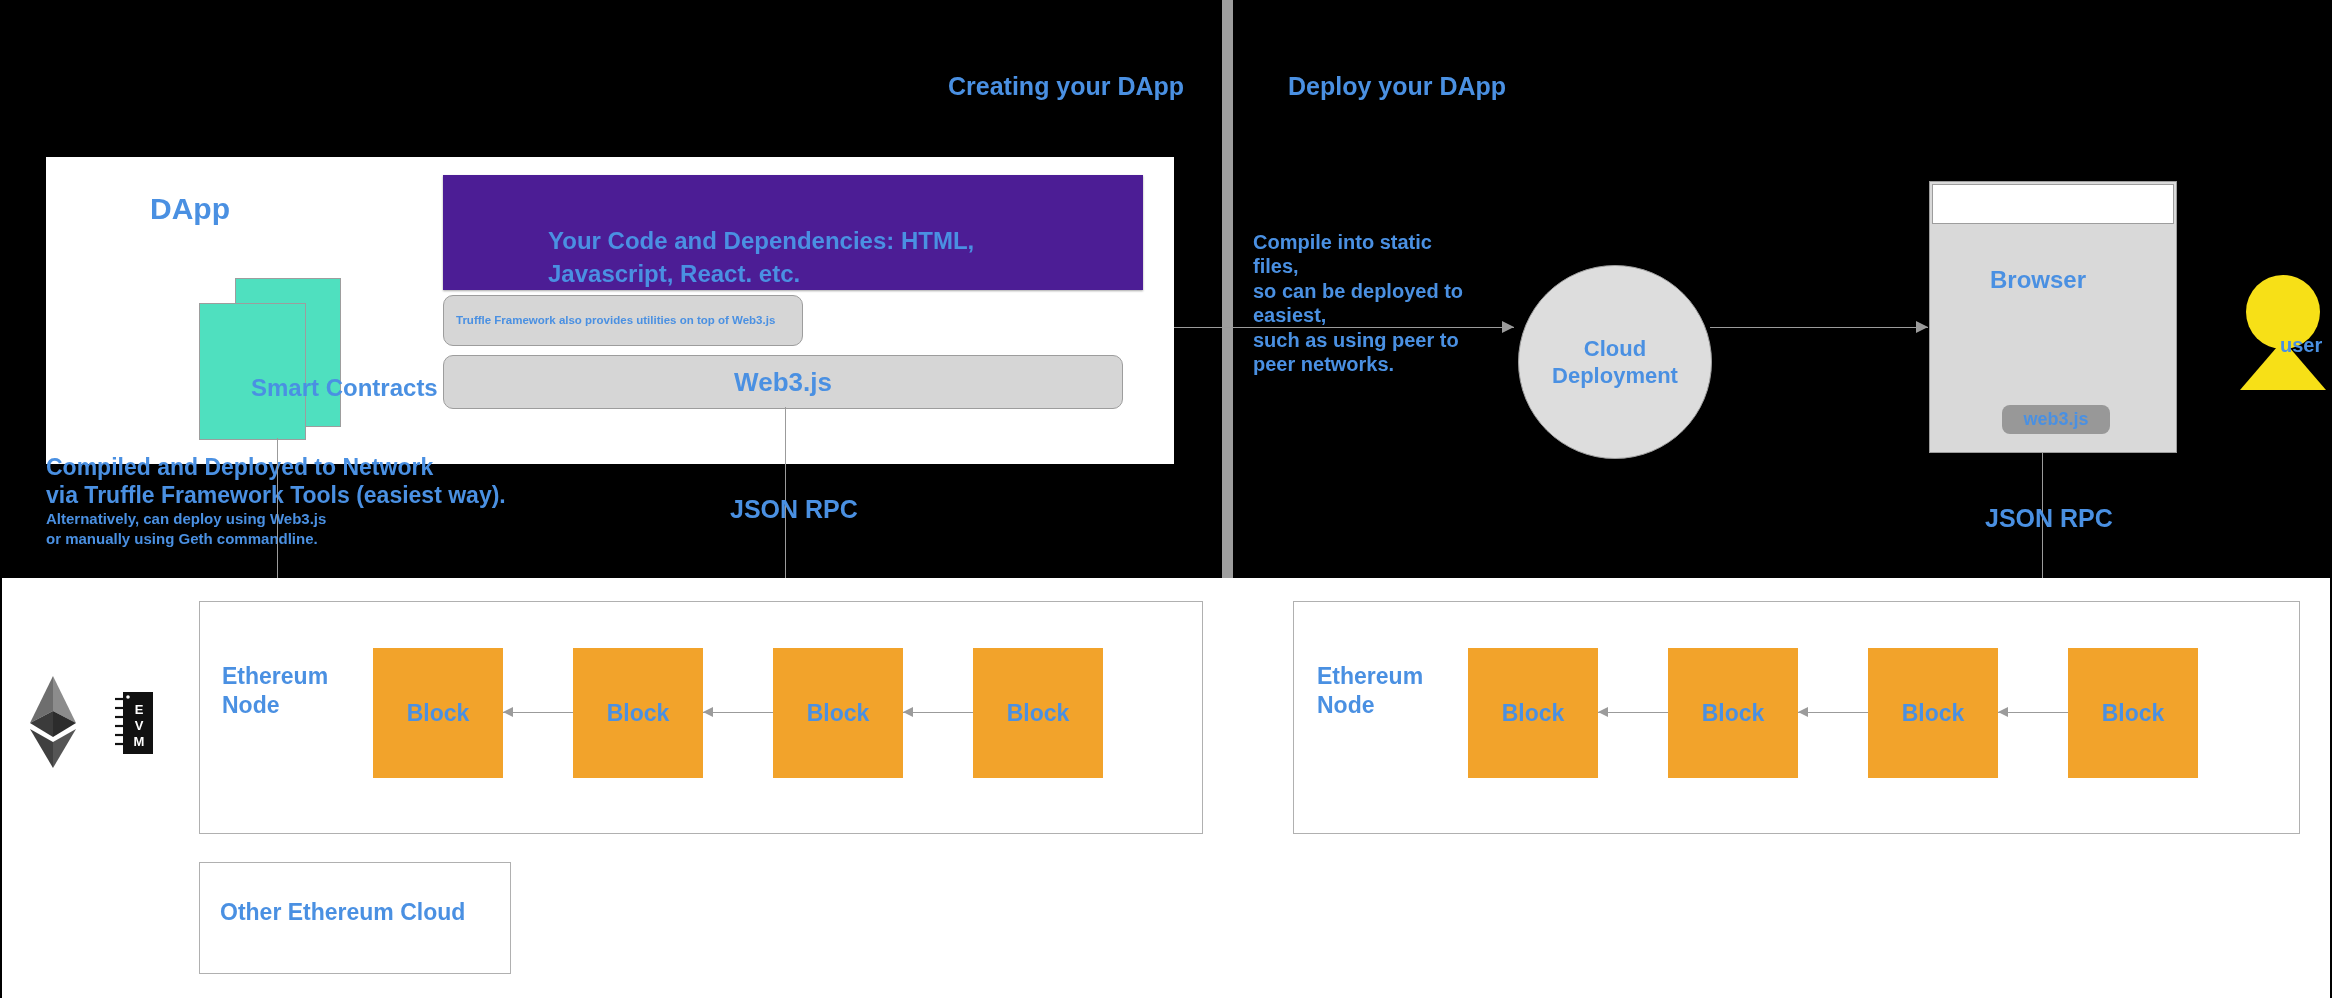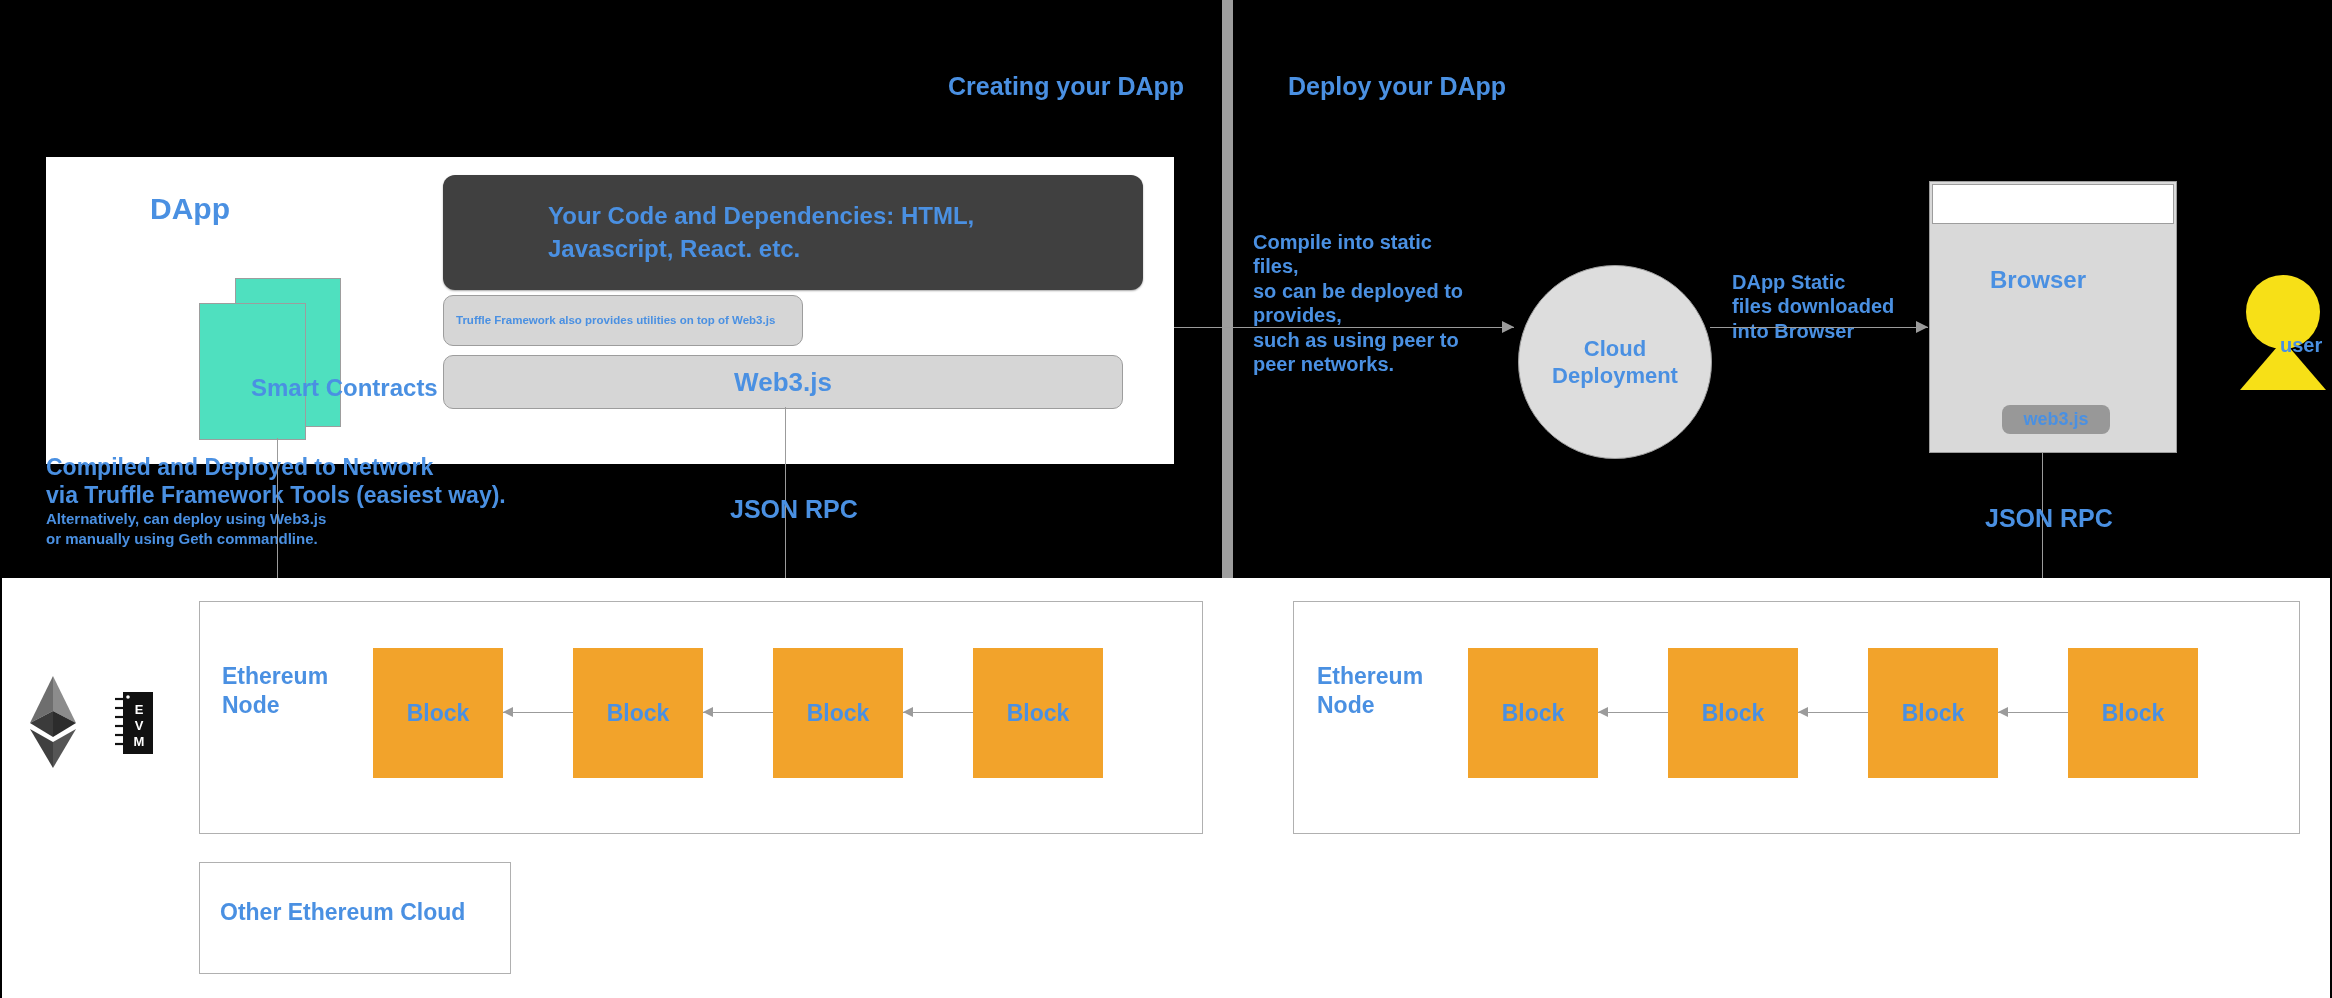--- a/index.html
+++ b/index.html
@@ -14,23 +14,23 @@
   .hdg{font-size:30px;}
 
   
   #divider{left:1222px;top:0;width:11px;height:588px;background:#9e9e9e;}
 
   #title-creating{left:948px;top:72px;}
   #title-deploy{left:1288px;top:72px;}
   #dapp-panel2{left:46px;top:157px;width:1128px;height:307px;background:#fff;}
   #dapp-label{left:150px;top:192px;}
 
-  #code-box{left:443px;top:175px;width:700px;height:115px;background:#404040;
-            border-radius:12px;box-shadow:0 1px 2px rgba(0,0,0,.35);
-            display:flex;align-items:center;}
+  #code-box{left:443px;top:175px;width:700px;height:115px;background:#4c1d95;
+            border-radius:0;box-shadow:0 1px 2px rgba(0,0,0,.35);
+            display:flex;align-items:flex-end;}
   #code-box .t{padding-left:105px;font-size:24px;line-height:1.35;}
 
   #truffle-note{left:443px;top:295px;width:358px;height:49px;background:#d6d6d6;
                 border:1px solid #9d9d9d;border-radius:10px;
                 display:flex;align-items:center;}
   #truffle-note .t{padding:0 12px;font-size:11.5px;line-height:1.5;}
 
   #web3-box{left:443px;top:355px;width:678px;height:52px;background:#d6d6d6;
             border:1px solid #9d9d9d;border-radius:10px;
             display:flex;align-items:center;justify-content:center;}
@@ -151,37 +151,32 @@
     <div class="l1">Compiled and Deployed to Network</div>
     <div class="l1">via Truffle Framework Tools (easiest way).</div>
     <div class="l2">Alternatively, can deploy using Web3.js</div>
     <div class="l2">or manually using Geth commandline.</div>
   </div>
 
   <div class="abs blu" id="compile-text">
     <div>Compile into static</div>
     <div>files,</div>
     <div>so can be deployed to</div>
-    <div>provides,</div>
+    <div>easiest,</div>
     <div>such as using peer to</div>
     <div>peer networks.</div>
   </div>
 
   <div class="abs" id="cloud">
     <div class="t blu">
       <div>Cloud</div>
       <div>Deployment</div>
     </div>
   </div>
 
-  <div class="abs blu" id="dapp-static-text">
-    <div>DApp Static</div>
-    <div>files downloaded</div>
-    <div>into Browser</div>
-  </div>
 
   <div class="abs" id="browser-frame"></div>
   <div class="abs" id="browser-bar"></div>
   <div class="abs blu" id="browser-label">Browser</div>
   <div class="abs" id="web3js-pill">
     <div class="t blu">web3.js</div>
   </div>
 
   <svg class="abs" id="user-actor" viewBox="0 0 90 120">
     <circle cx="45" cy="40" r="37" fill="#f7e017"></circle>

